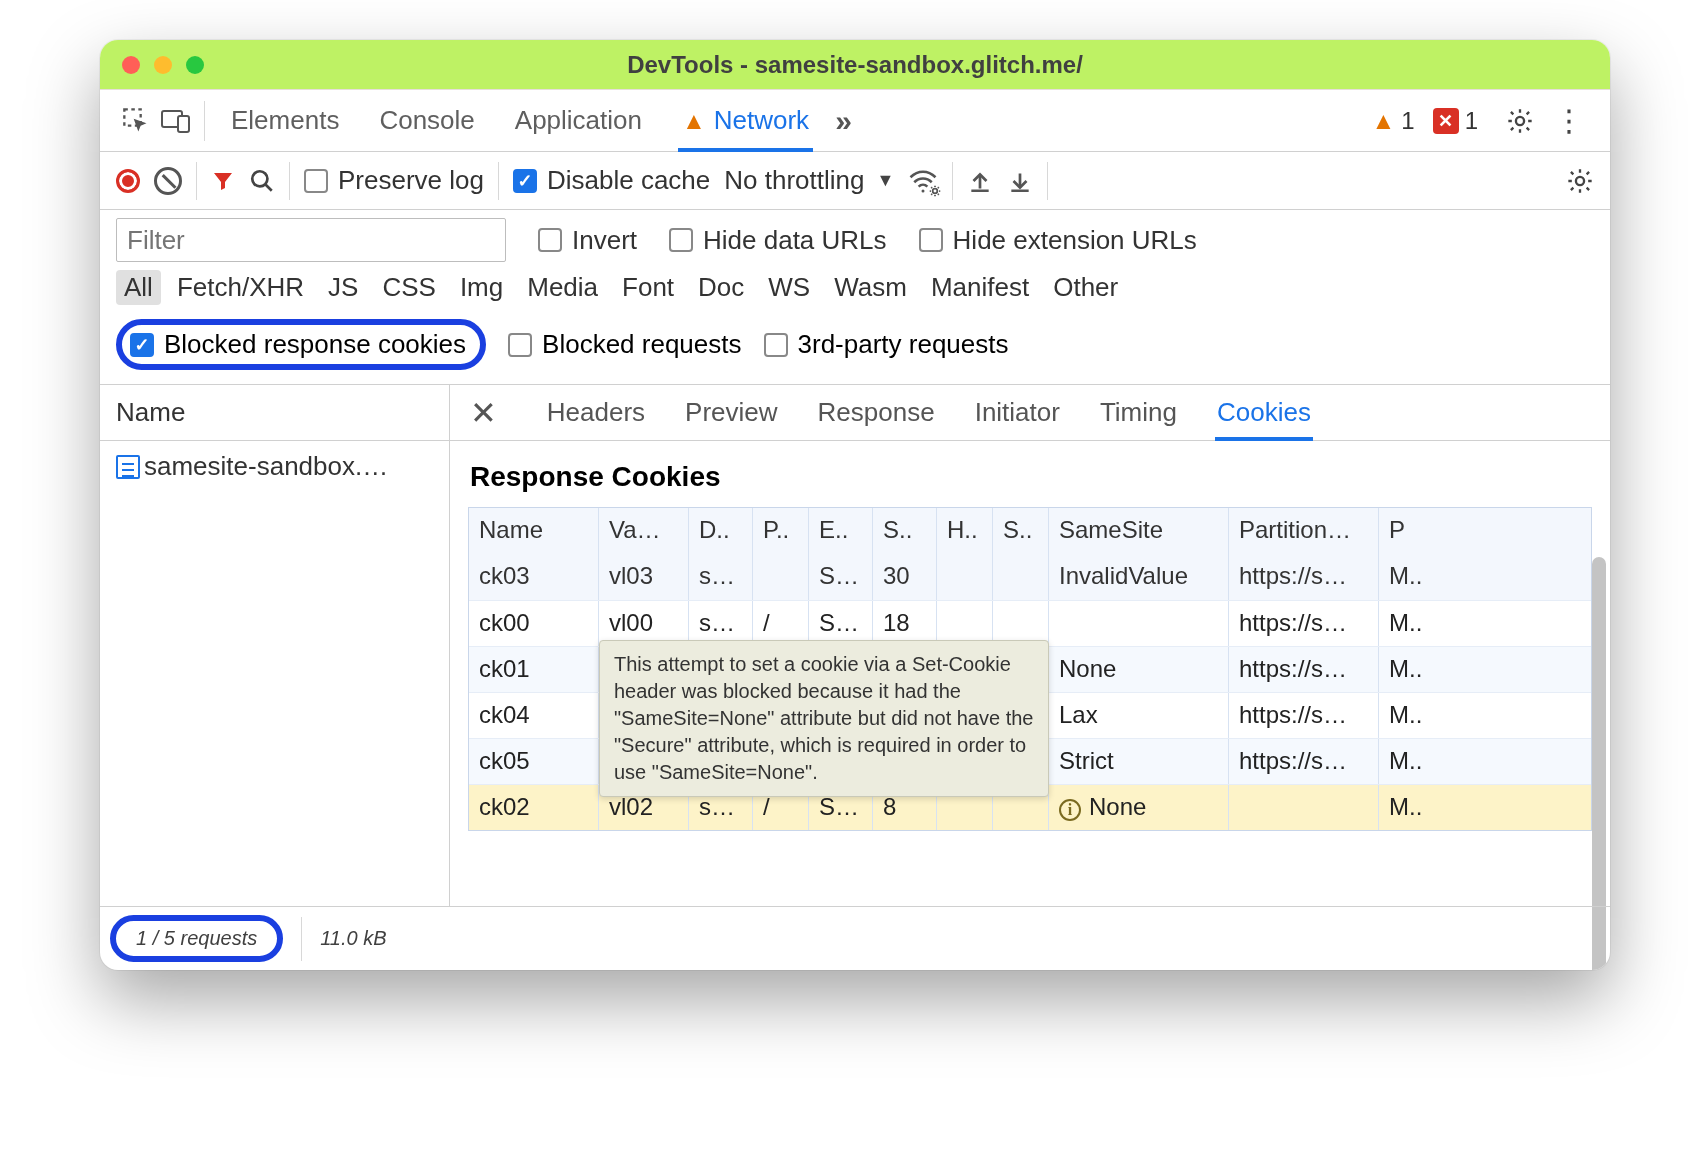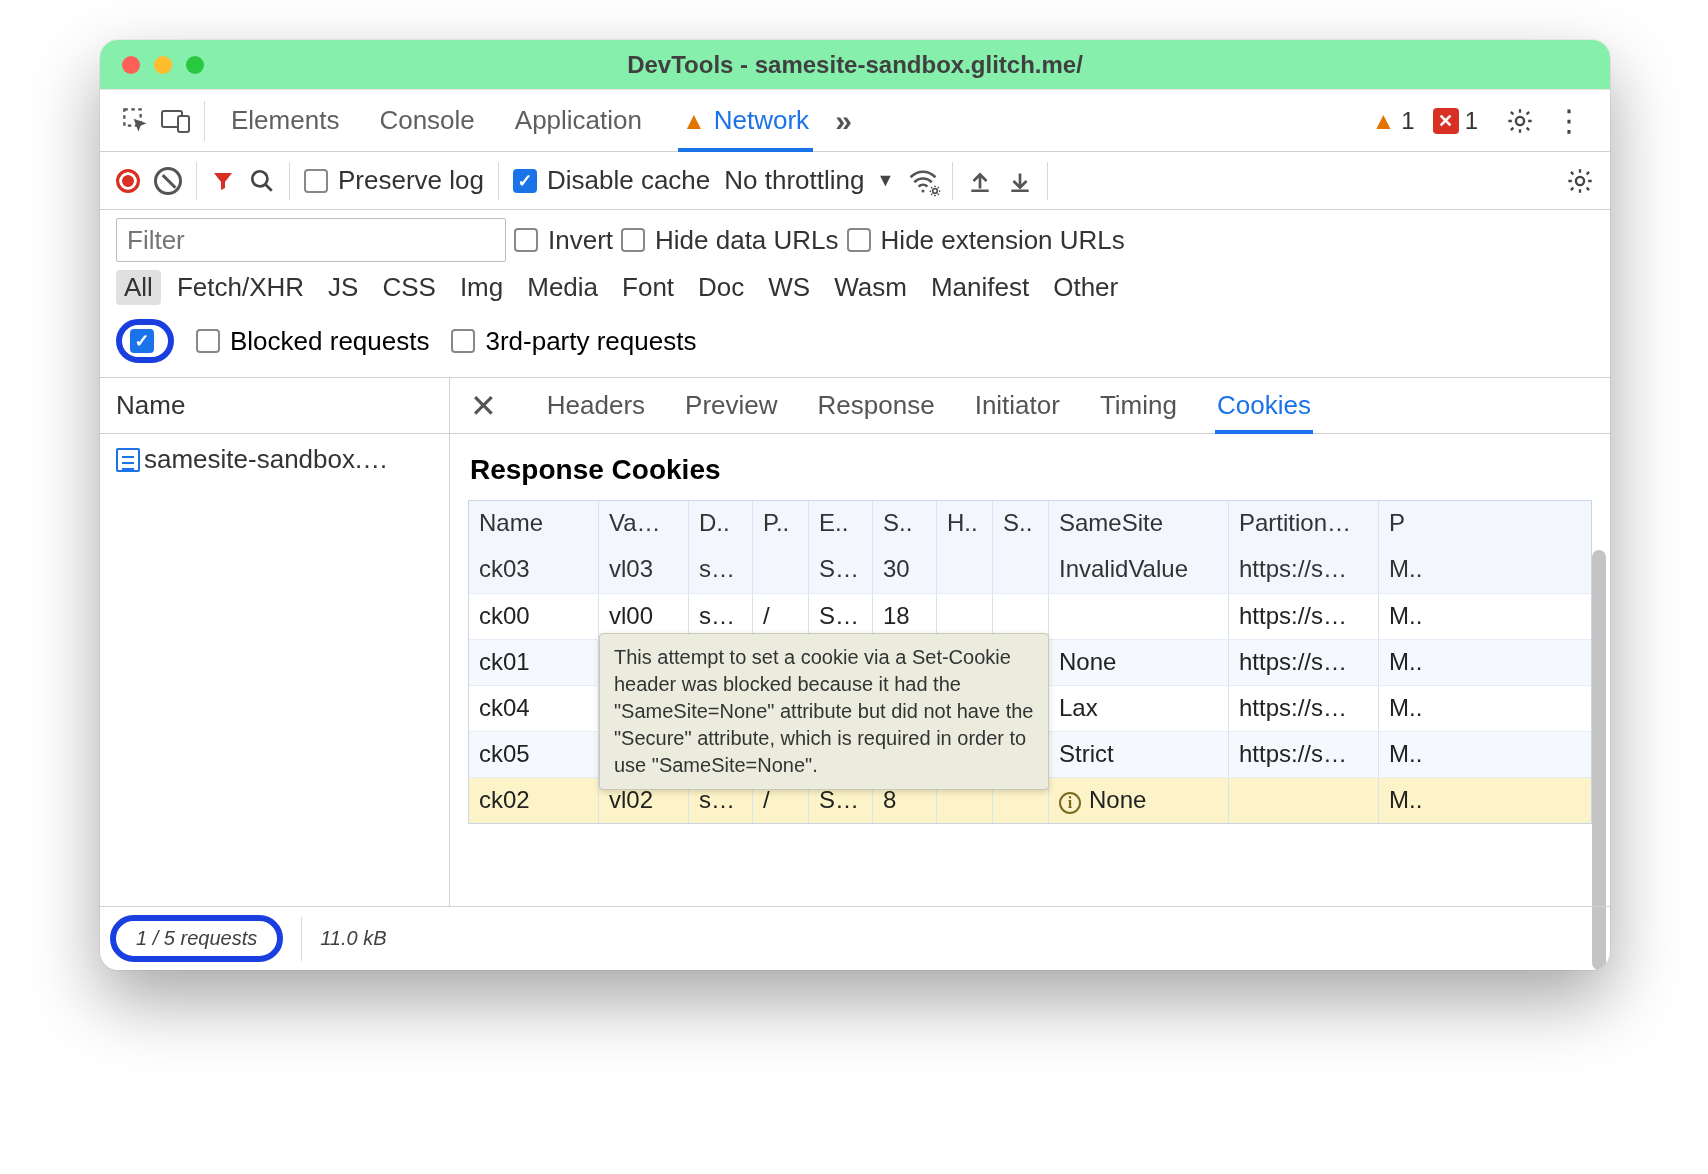--- a/index.html
+++ b/index.html
@@ -30,21 +30,21 @@
     border-radius:18px;
     background:#fff;
     box-shadow: 0 30px 70px rgba(0,0,0,.35), 0 0 0 1px rgba(0,0,0,.05);
     overflow:hidden;
     display:flex;
     flex-direction:column;
   }
   
   .titlebar {
     height:50px;
-    background:#86efac;
+    background:#bef264;
     display:flex;
     align-items:center;
     position:relative;
     border-bottom:1px solid #e6ded9;
   }
   .traffic { display:flex; gap:14px; margin-left:22px; }
   .traffic span { width:18px; height:18px; border-radius:50%; display:block; }
   .tl-red { background:#ff5f57; }
   .tl-yellow { background:#febc2e; }
   .tl-green { background:#28c840; }
@@ -114,21 +114,21 @@
   .tri-down { font-size:18px; color:#444; }
   .wifi { font-size:26px; color:#555; cursor:pointer; position:relative;}
   .ul-dl { font-size:28px; color:#555; cursor:pointer; }
   .right-gear { margin-left:auto; font-size:30px; color:#444; cursor:pointer;}
 
   
   .filter-row {
     padding:8px 16px 4px;
     display:flex;
     align-items:center;
-    gap:8px;
+    gap:32px;
     font-size:26px;
     color:#333;
     flex-wrap:wrap;
   }
   .filter-input {
     width:390px; height:44px; border:1px solid #bdbdbd; border-radius:2px;
     font-size:26px; padding:0 10px; color:#777; background:#fff;
   }
   
   .types-row {
@@ -430,20 +430,21 @@
     <span class="type-chip">WS</span>
     <span class="type-chip">Wasm</span>
     <span class="type-chip">Manifest</span>
     <span class="type-chip">Other</span>
   </div>
 
   <div class="blocked-row">
     <span class="pill-highlight">
       <label class="chk checked">
         <span class="box"></span>
+          <span>Blocked response cookies</span>
       </label>
     </span>
     <label class="chk">
         <span class="box"></span>
         <span>Blocked requests</span>
       </label>
     <label class="chk">
         <span class="box"></span>
         <span>3rd-party requests</span>
       </label>

